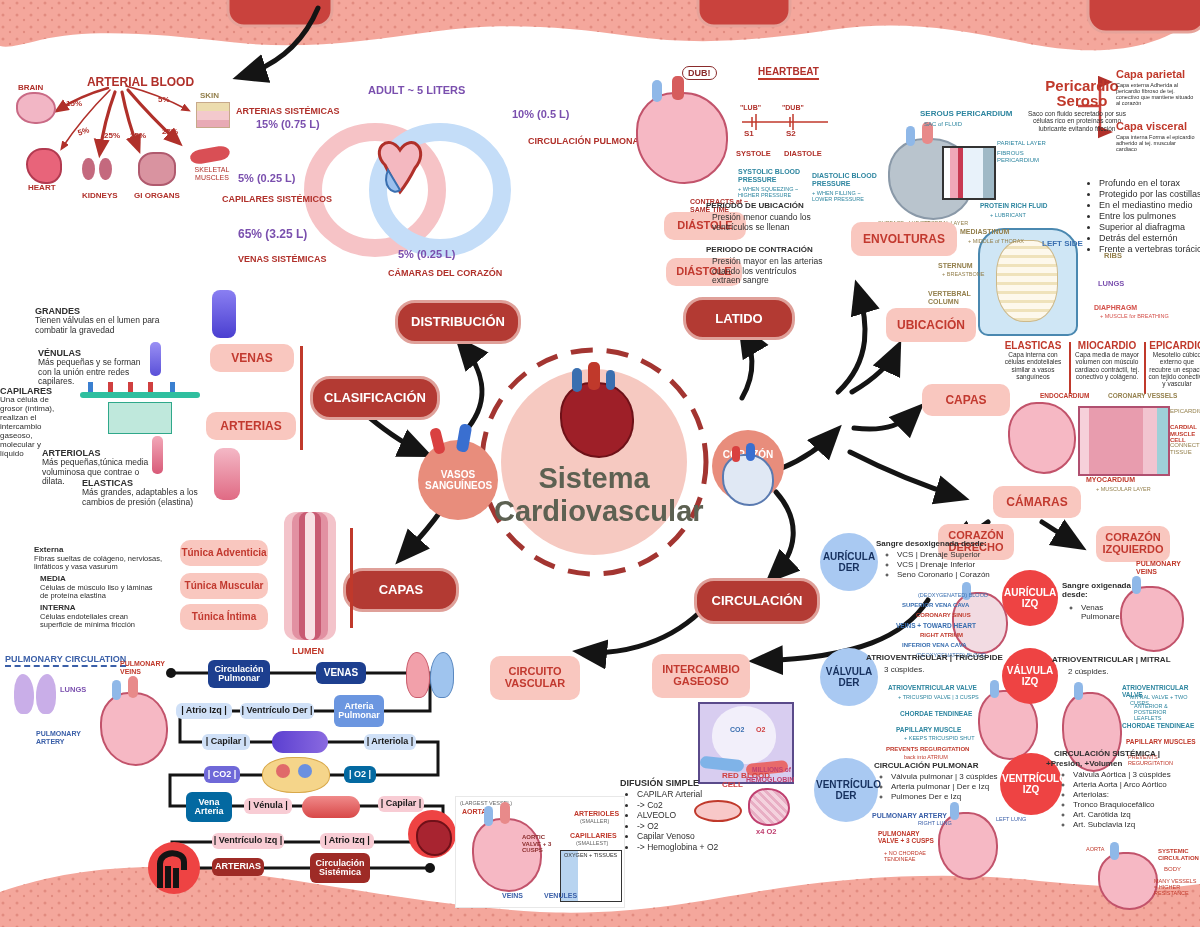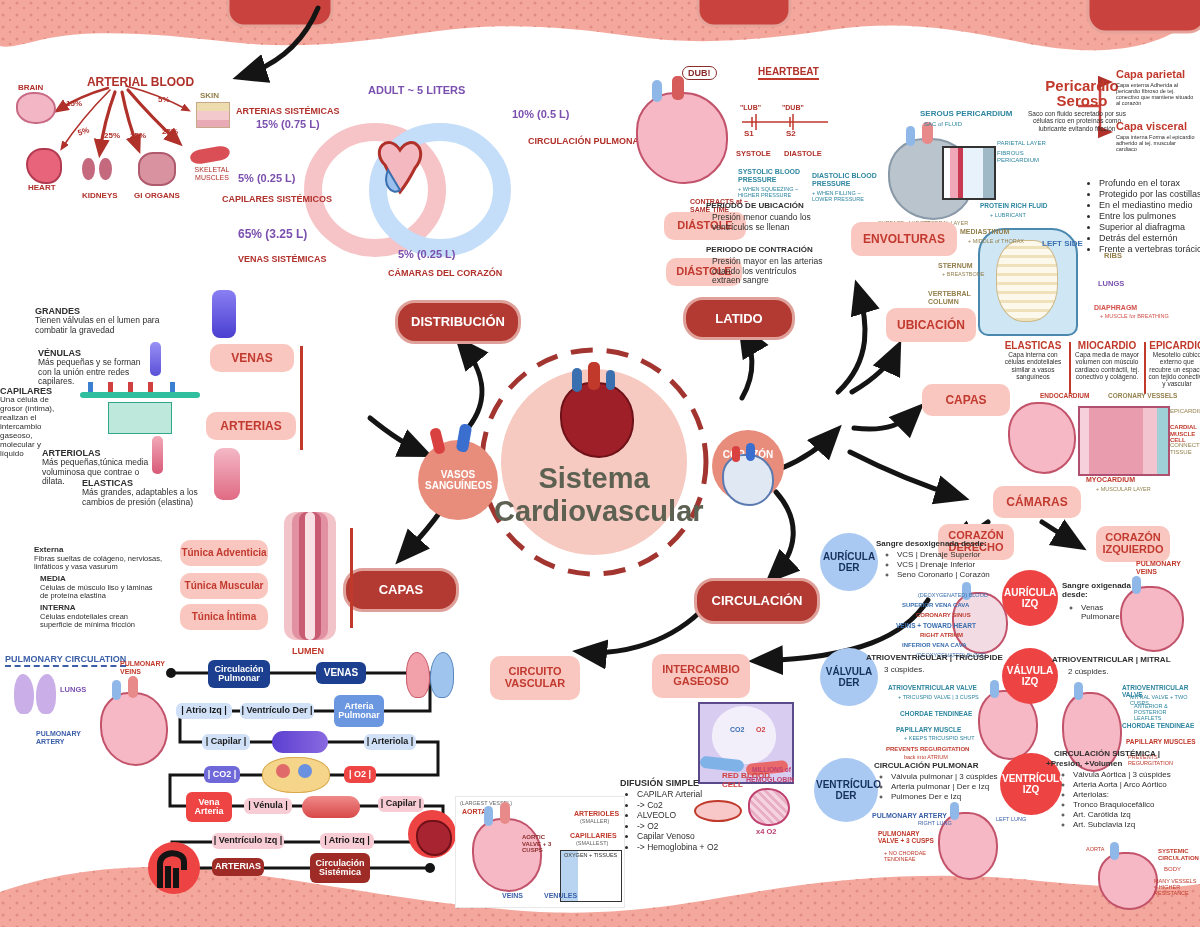--- a/index.html
+++ b/index.html
@@ -20,21 +20,21 @@
   .blight{position:absolute;background:#f9c7bf;color:#c2392f;border-radius:10px;
           display:flex;align-items:center;justify-content:center;font-weight:bold;
           text-align:center;line-height:1.05}
   .chip{position:absolute;display:flex;align-items:center;justify-content:center;
         font-weight:bold;border-radius:6px;text-align:center;line-height:1.05}
   .chip-lblue{background:#cfe0f7;color:#1a1a1a}
   .chip-pink{background:#f8ccd4;color:#1a1a1a}
   .chip-dkblue{background:#1d3f8f;color:#fff}
   .chip-mblue{background:#6b96e0;color:#fff}
   .chip-co2{background:#6f68d8;color:#fff}
-  .chip-red{background:#ef4444;color:#fff}
+  .chip-red{background:#0369a1;color:#fff}
   .chip-maroon{background:#9e2b26;color:#fff}
   .circ{position:absolute;border-radius:50%;display:flex;flex-direction:column;align-items:center;
         justify-content:center;font-weight:bold;text-align:center;line-height:1.1}
   .circ-blue{background:#a9c9f2;color:#16305e}
   .circ-red{background:#ee4343;color:#fff}
   ul.bl{margin:0;padding-left:13px}
   ul.bl li{margin:0 0 1px 0}
   ul.blc{margin:0;padding-left:13px;list-style-type:circle}
   ul.blc li{margin:0 0 1px 0}
   .heartblob{position:absolute;background:#f6b8c4;border:2px solid #c2536b;
@@ -286,20 +286,21 @@
 <div class="tube" style="left:458px;top:424px;width:12px;height:28px;background:#3a6fd0;transform:rotate(10deg)"></div>
 <div class="circ" style="left:712px;top:430px;width:72px;height:72px;background:#e88d7c;color:#fff;font-size:10px">
   <span style="margin-bottom:24px">CORAZÓN</span>
 </div>
 <div class="heartblob" style="left:722px;top:454px;width:48px;height:48px;background:#e0e8f4;border-color:#5a7ab0"></div>
 <div class="tube" style="left:732px;top:446px;width:8px;height:16px;background:#d94040"></div>
 <div class="tube" style="left:746px;top:443px;width:9px;height:18px;background:#3a6fd0"></div>
 
 
 <div class="bdark f13" style="left:395px;top:300px;width:120px;height:38px">DISTRIBUCIÓN</div>
+<div class="bdark f13" style="left:310px;top:376px;width:124px;height:38px">CLASIFICACIÓN</div>
 <div class="bdark f13" style="left:343px;top:568px;width:110px;height:38px">CAPAS</div>
 <div class="bdark f13" style="left:694px;top:578px;width:120px;height:40px">CIRCULACIÓN</div>
 
 
 <div class="t rt" style="left:35px;top:306px;width:148px">
   <div class="blk b f9">GRANDES</div>
   <div class="blk f85">Tienen válvulas en el lumen para combatir la gravedad</div>
 </div>
 <div style="position:absolute;left:212px;top:290px;width:24px;height:48px;background:linear-gradient(#8a7ff2,#4a3fd0);border-radius:8px"></div>
 <div class="t rt" style="left:38px;top:348px;width:108px">

